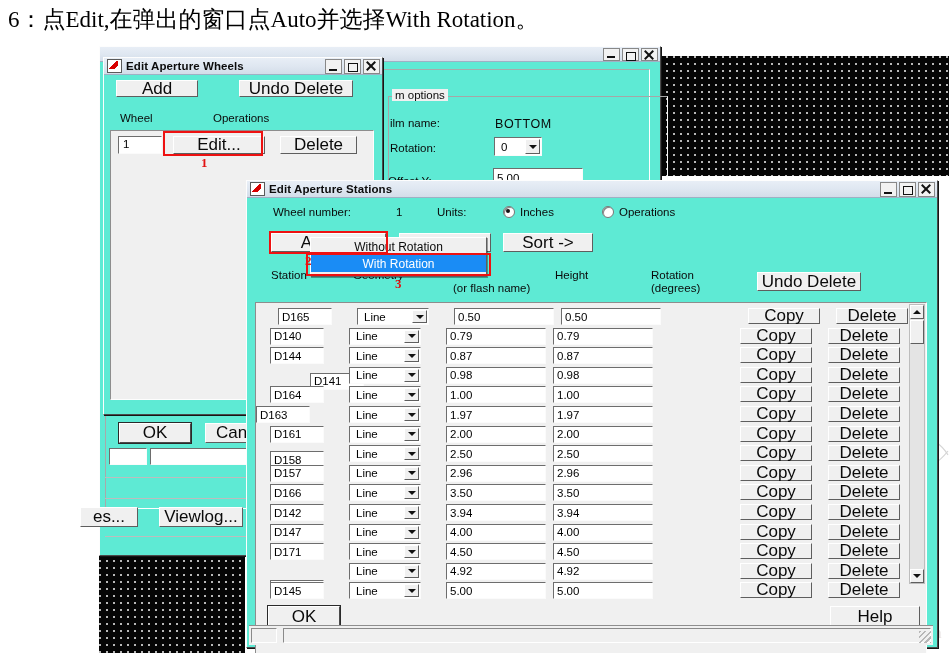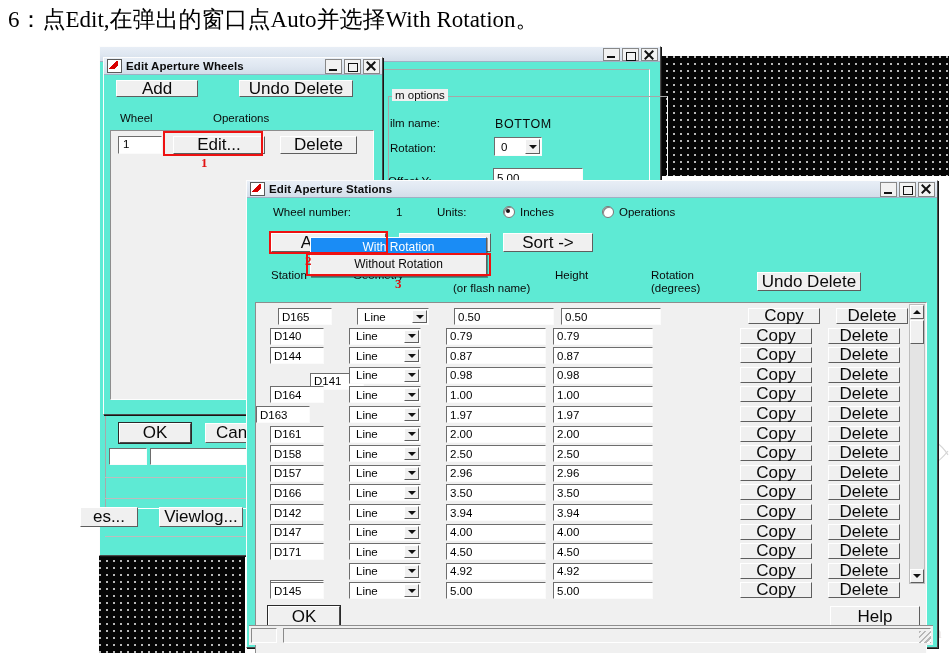--- a/index.html
+++ b/index.html
@@ -426,21 +426,21 @@
           <div class="field" style="position: absolute; left: 190px; top: 1px; width: 100px; height: 17px;">
             <span>2.00</span>
           </div>
           <div class="field" style="position: absolute; left: 297px; top: 1px; width: 100px; height: 17px;">
             <span>2.00</span>
           </div>
           <div class="btn" style="position: absolute; left: 484px; top: 1px; width: 72px; height: 16px;">Copy</div>
           <div class="btn" style="position: absolute; left: 572px; top: 1px; width: 72px; height: 16px;">Delete</div>
         </div>
         <div style="position: absolute; left: 0px; top: 141.2px; width: 100%; height: 19.6px;">
-          <div class="field" style="position: absolute; left: 14px; top: 1px; width: 54px; height: 17px;">
+          <div class="field" style="position: absolute; left: 14px; top: 7px; width: 54px; height: 17px;">
             <span>D158</span>
           </div>
           <div class="field combo" style="position: absolute; left: 93px; top: 1px; width: 72px; height: 17px;">
             <span class="cv">Line</span>
             <span class="carrow">
               <span class="tri-d"></span>
             </span>
           </div>
           <div class="field" style="position: absolute; left: 190px; top: 1px; width: 100px; height: 17px;">
             <span>2.50</span>
@@ -600,22 +600,22 @@
   <div class="btn def" style="position:absolute;left:21px;top:425px;width:72px;height:21px;">OK</div>
   <div class="btn" style="position:absolute;left:583px;top:425px;width:90px;height:21px;">Help</div>
 
   <div class="status" style="left:2px;bottom:2px;width:684px;height:20px;">
     <div class="pane" style="width:26px;"></div>
     <div class="pane" style="flex:1 1 auto;margin-left:6px;"></div>
     <div class="grip"></div>
   </div>
 
   <div class="menu" style="left:63px;top:56px;width:177px;height:40px;z-index:60;">
+    <div class="mi">Without Rotation</div>
     <div class="mi sel">With Rotation</div>
-    <div class="mi">Without Rotation</div>
   </div>
 
   <div class="redbox" style="left:22px;top:50px;width:119px;height:23px;z-index:70;"></div>
   <div class="rednum" style="left:58px;top:72px;z-index:70;">2</div>
   <div class="redbox" style="left:59px;top:72px;width:185px;height:23px;z-index:70;"></div>
   <div class="rednum" style="left:148px;top:95px;z-index:70;">3</div>
 </div>
 
 <div id="watermark">http://blog. csdn. net/hanxuexiaom</div>
 

